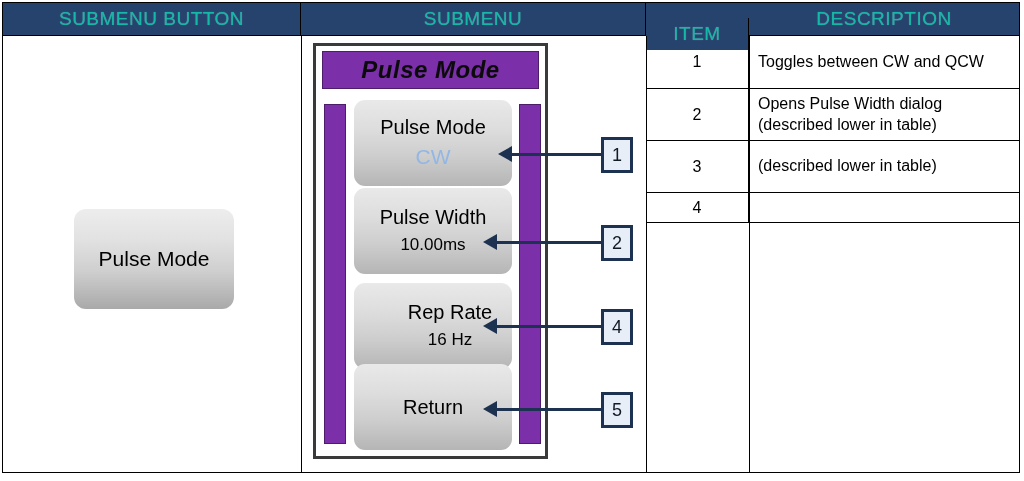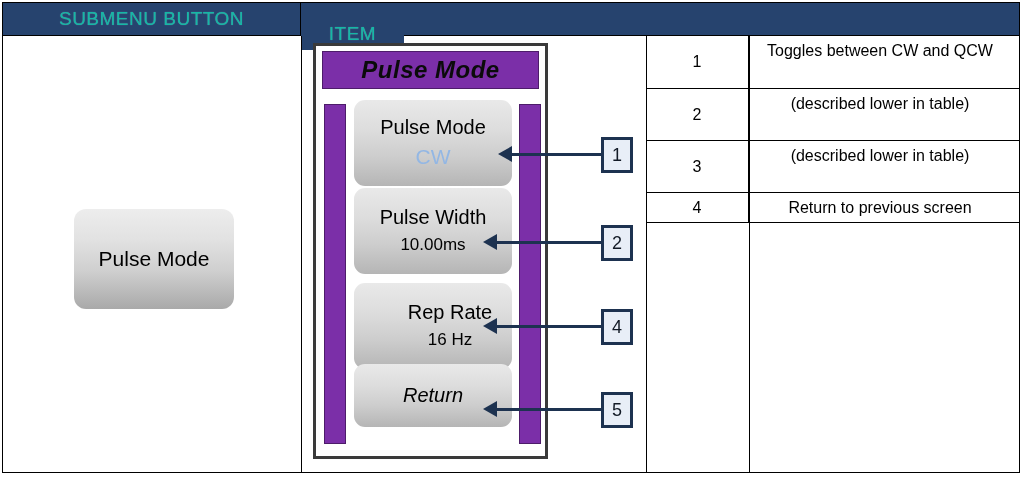--- a/index.html
+++ b/index.html
@@ -155,21 +155,21 @@
   }
   .lcd-btn .val {
     font-size: 17px;
     margin-top: 7px;
   }
   .lcd-btn .val.accent { color: #93b7e4; font-size: 21px; }
 
   .b1 { top: 54px;  height: 86px; }
   .b2 { top: 142px; height: 86px; justify-content: center; }
   .b3 { top: 237px; height: 86px; padding-left: 34px; }
-  .b4 { top: 318px; height: 63px; font-style: italic; }
+  .b4 { top: 318px; height: 86px; }
 
   
   .callout {
     position: absolute;
     width: 32px;
     height: 36px;
     background: #e8eef7;
     border: 3px solid #1d3250;
     box-sizing: border-box;
     display: flex;
@@ -229,71 +229,71 @@
     color: #000;
   }
   .cell-desc {
     flex: 1;
     box-sizing: border-box;
     padding: 5px 18px 5px 9px;
     font-size: 16px;
     line-height: 1.28;
     color: #000;
     display: flex;
-    flex-direction: row;
+    flex-direction: column;
     justify-content: center;
   }
   .r-tall { height: 53px; }
   .r-med  { height: 52px; }
   .r-short{ height: 30px; }
 </style>
 </head>
 <body>
 
 <div id="root">
 
   <div class="tbl">
 
     <div class="hdr">
       <div class="hdr-cell h-c1">SUBMENU BUTTON</div>
+      <div class="hdr-cell h-c2">SUBMENU</div>
       <div class="hdr-cell h-c3">ITEM</div>
+      <div class="hdr-cell h-c4">DESCRIPTION</div>
     </div>
 
     <div class="vline v1"></div>
     <div class="vline v2"></div>
     <div class="vline v3"></div>
 
     <div class="rows">
 
       <div class="row r-tall">
         <div class="cell-item">1</div>
         <div class="cell-desc">
           <span>Toggles between CW and QCW</span>
         </div>
       </div>
 
       <div class="row r-med">
         <div class="cell-item">2</div>
         <div class="cell-desc">
+          <span>Opens Pulse Width dialog</span>
           <span>(described lower in table)</span>
         </div>
       </div>
 
       <div class="row r-med">
         <div class="cell-item">3</div>
         <div class="cell-desc">
           <span>(described lower in table)</span>
         </div>
       </div>
 
       <div class="row r-short">
         <div class="cell-item">4</div>
-        <div class="cell-desc">
-          <span>Return to previous screen</span>
-        </div>
       </div>
 
     </div>
 
     <div class="submenu-button">
       <span>Pulse Mode</span>
     </div>
 
     <div class="panel">
       <div class="panel-inner">

